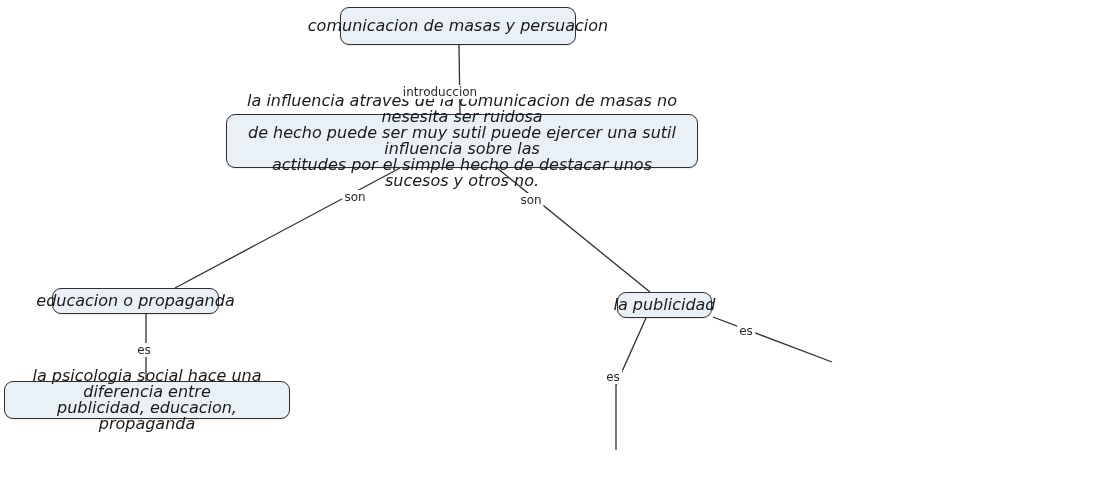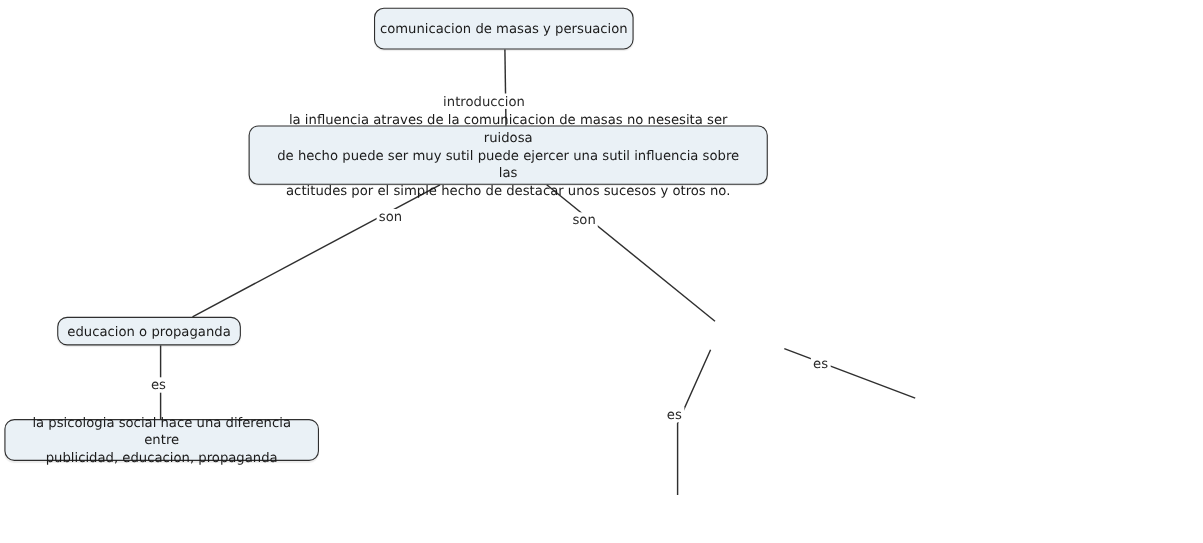--- a/index.html
+++ b/index.html
@@ -25,29 +25,30 @@
     stroke:var(--line);
     stroke-width:1.3;
   }
   .node{
     position:absolute;
     box-sizing:border-box;
     background:var(--node-fill);
     border:1px solid var(--node-border);
     border-radius:9px;
     color:var(--text);
-    font-size:12px;
+    font-size:16px;
     line-height:16px;
     display:flex;
     align-items:center;
     justify-content:center;
     text-align:center;
     padding:2px 15px;
     white-space:nowrap;
     box-shadow:0 1px 1px rgba(0,0,0,0.08);
+    font-style:italic;
   }
   .node.multiline{white-space:normal;}
   .link-label{
     position:absolute;
     transform:translate(-50%,-50%);
     background:var(--bg);
     color:var(--label-text);
     font-size:12px;
     line-height:14px;
     padding:0 2px;
@@ -69,20 +70,21 @@
   </svg>
 
   <div class="node" style="left:340px;top:7px;width:236px;height:38px;">comunicacion de masas y persuacion</div>
 
   <div class="node multiline" style="left:226px;top:114px;width:472px;height:54px;">
       <div>la influencia atraves de la comunicacion de masas no nesesita ser ruidosa<br>de hecho puede ser muy sutil puede ejercer una sutil influencia sobre las<br>actitudes por el simple hecho de destacar unos sucesos y otros no.</div>
     </div>
 
   <div class="node" style="left:52px;top:288px;width:167px;height:26px;">educacion o propaganda</div>
 
+  <div class="node" style="left:617px;top:292px;width:95px;height:26px;">la publicidad</div>
 
   <div class="node multiline" style="left:4px;top:381px;width:286px;height:38px;">
       <div>la psicologia social hace una diferencia entre<br>publicidad, educacion, propaganda</div>
     </div>
 
 
 
   <div class="link-label" style="left:440px;top:74px;margin-top:18px;">introduccion</div>
 
   <div class="link-label" style="left:355px;top:197px;">son</div>

